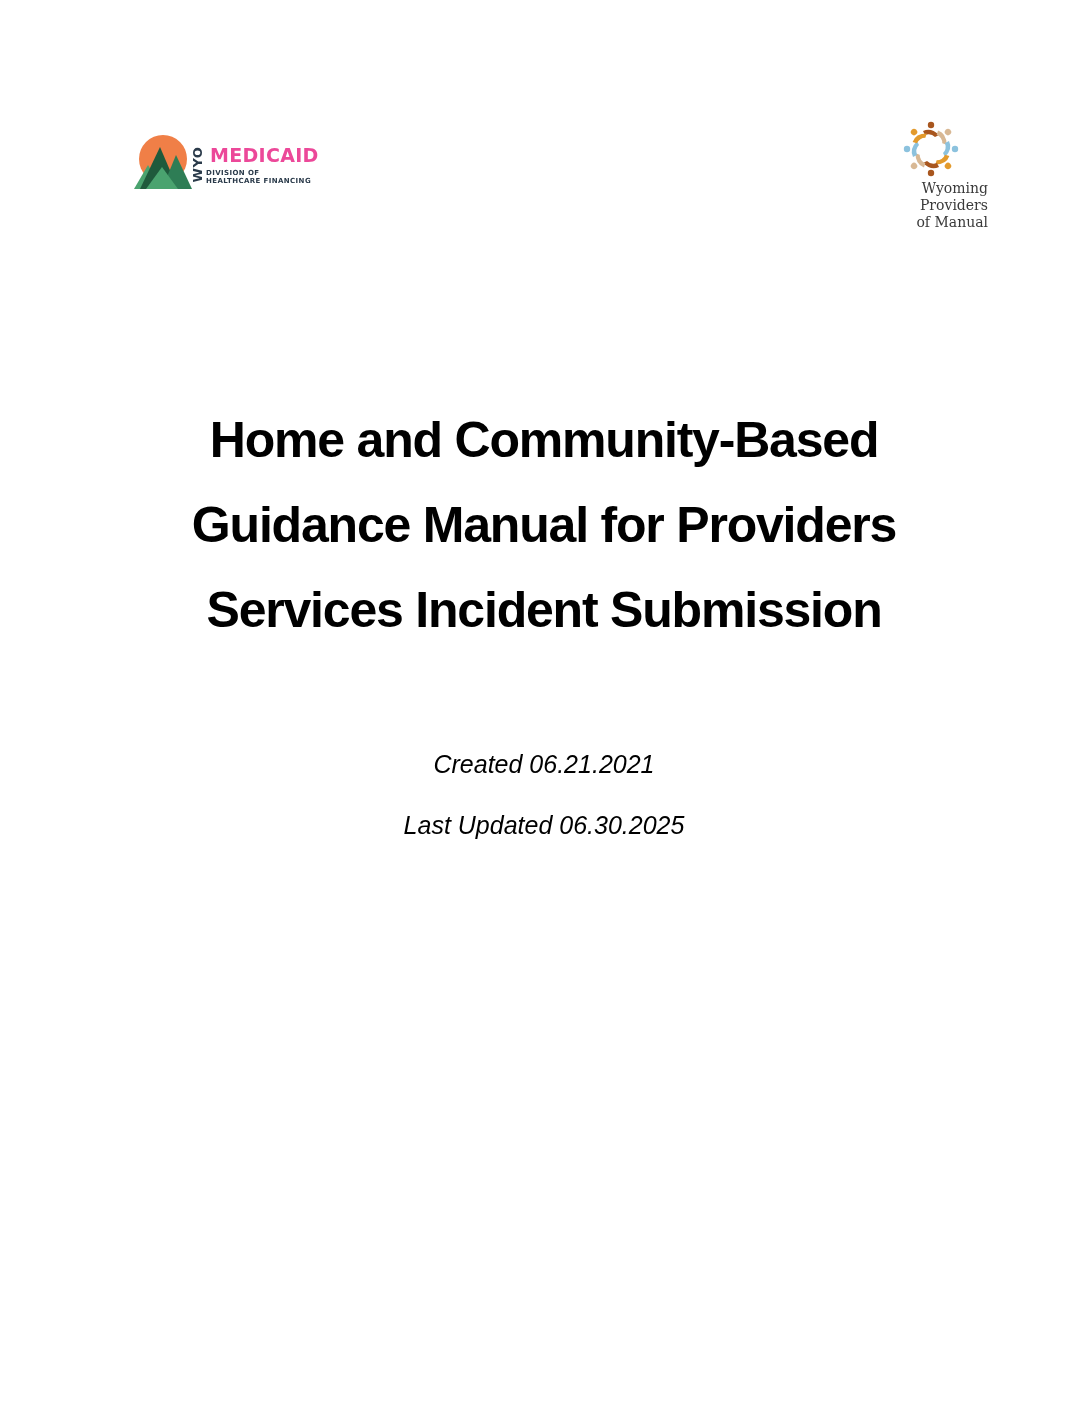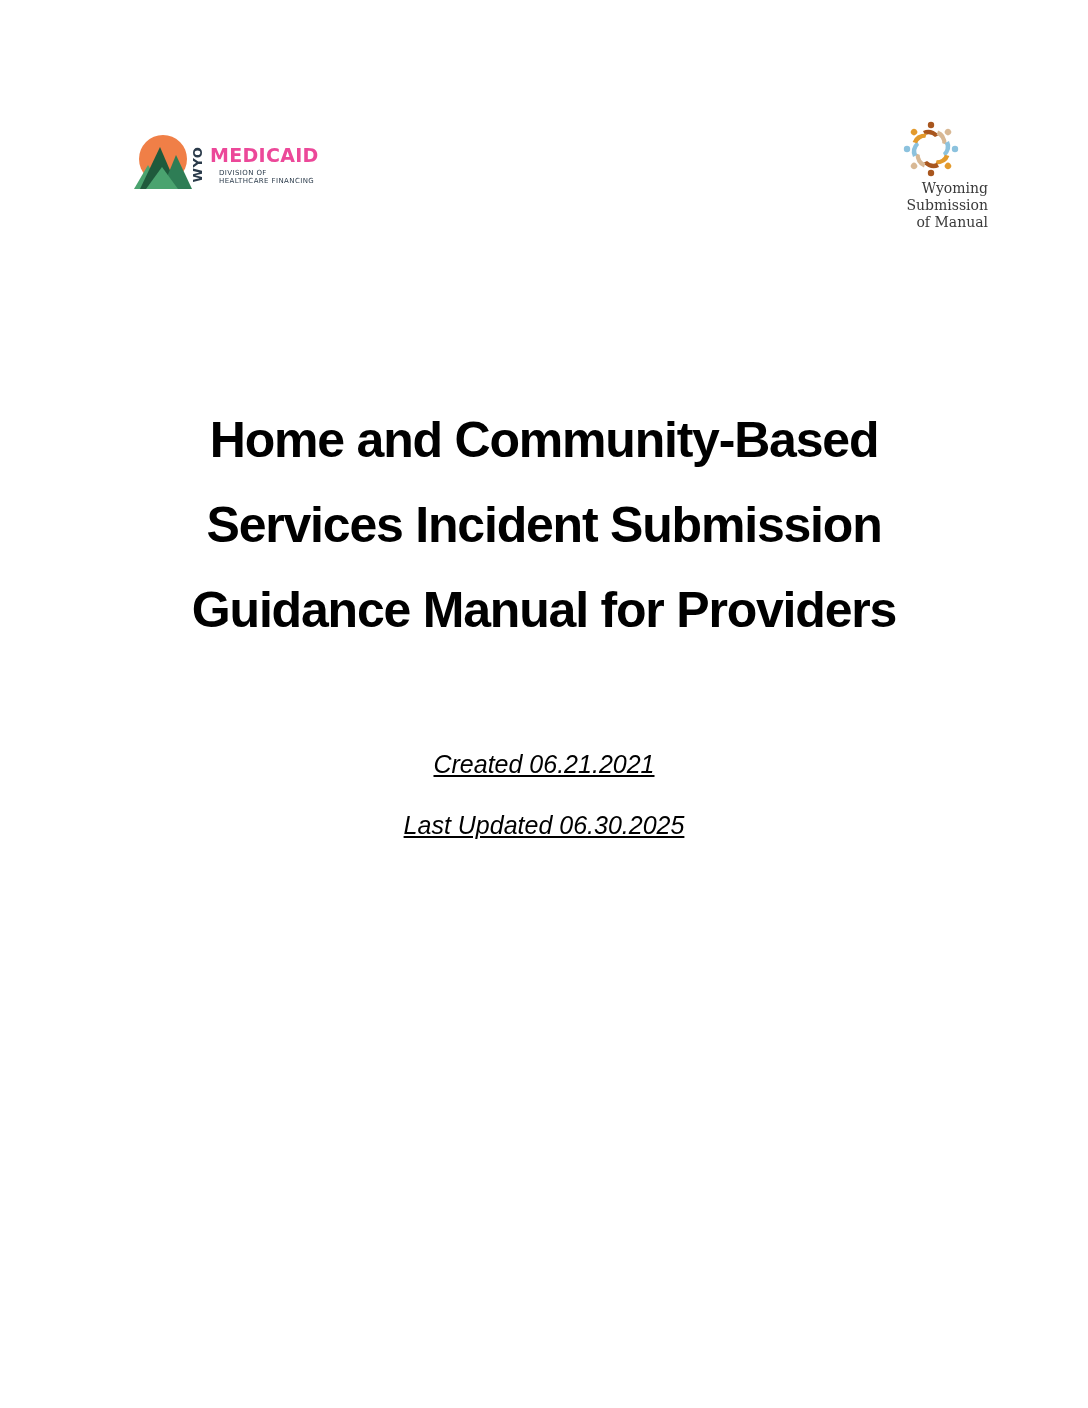--- a/index.html
+++ b/index.html
@@ -60,28 +60,29 @@
       top: 13px;
       font-family: "DejaVu Sans", sans-serif;
       font-weight: bold;
       font-size: 19px;
       color: #ec4899;
       letter-spacing: 0.3px;
       line-height: 1;
     }
     .medicaid-sub {
       position: absolute;
-      left: 85px;
+      left: 72px;
       top: 36px;
       font-family: "DejaVu Sans", sans-serif;
       font-size: 7px;
       line-height: 8px;
       color: #2a3a4a;
       letter-spacing: 0.4px;
       white-space: nowrap;
+      font-weight: bold;
     }
     
     .wdh-logo {
       position: absolute;
       left: 880px;
       top: 116px;
       width: 110px;
       height: 122px;
     }
     .wdh-mark {
@@ -122,21 +123,20 @@
       position: absolute;
       left: 0;
       top: 734px;
       width: 1088px;
       text-align: center;
       font-family: "Liberation Sans", sans-serif;
       font-style: italic;
       font-size: 25px;
       line-height: 61px;
       color: #000;
-      text-decoration: underline;
     }
   </style>
 </head>
 <body>
 
 <div class="page">
 
   <div class="medicaid-logo">
     <svg class="medicaid-mark" viewBox="0 0 58 58" xmlns="http://www.w3.org/2000/svg">
       <circle cx="29" cy="26" r="24" fill="#f07f47"></circle>
@@ -187,29 +187,29 @@
           <path d="M-8,-18 Q0,-22 8,-14 L4,-12 Q0,-16 -6,-14 Z" fill="#8cc2de"></path>
         </g>
         <g transform="rotate(315)">
           <circle cx="0" cy="-24" r="3.2" fill="#e39a2c"></circle>
           <path d="M-8,-18 Q0,-22 8,-14 L4,-12 Q0,-16 -6,-14 Z" fill="#e39a2c"></path>
         </g>
       </g>
     </svg>
     <div class="wdh-text">
       <div>Wyoming</div>
-      <div>Submission</div>
+      <div>Providers</div>
       <div>of Manual</div>
     </div>
   </div>
 
   <div class="title">
     <div>Home and Community-Based</div>
+    <div>Guidance Manual for Providers</div>
     <div>Services Incident Submission</div>
-    <div>Guidance Manual for Providers</div>
   </div>
 
   <div class="dates">
     <div>Created 06.21.2021</div>
     <div>Last Updated 06.30.2025</div>
   </div>
 
 </div>
 
 </body></html>

